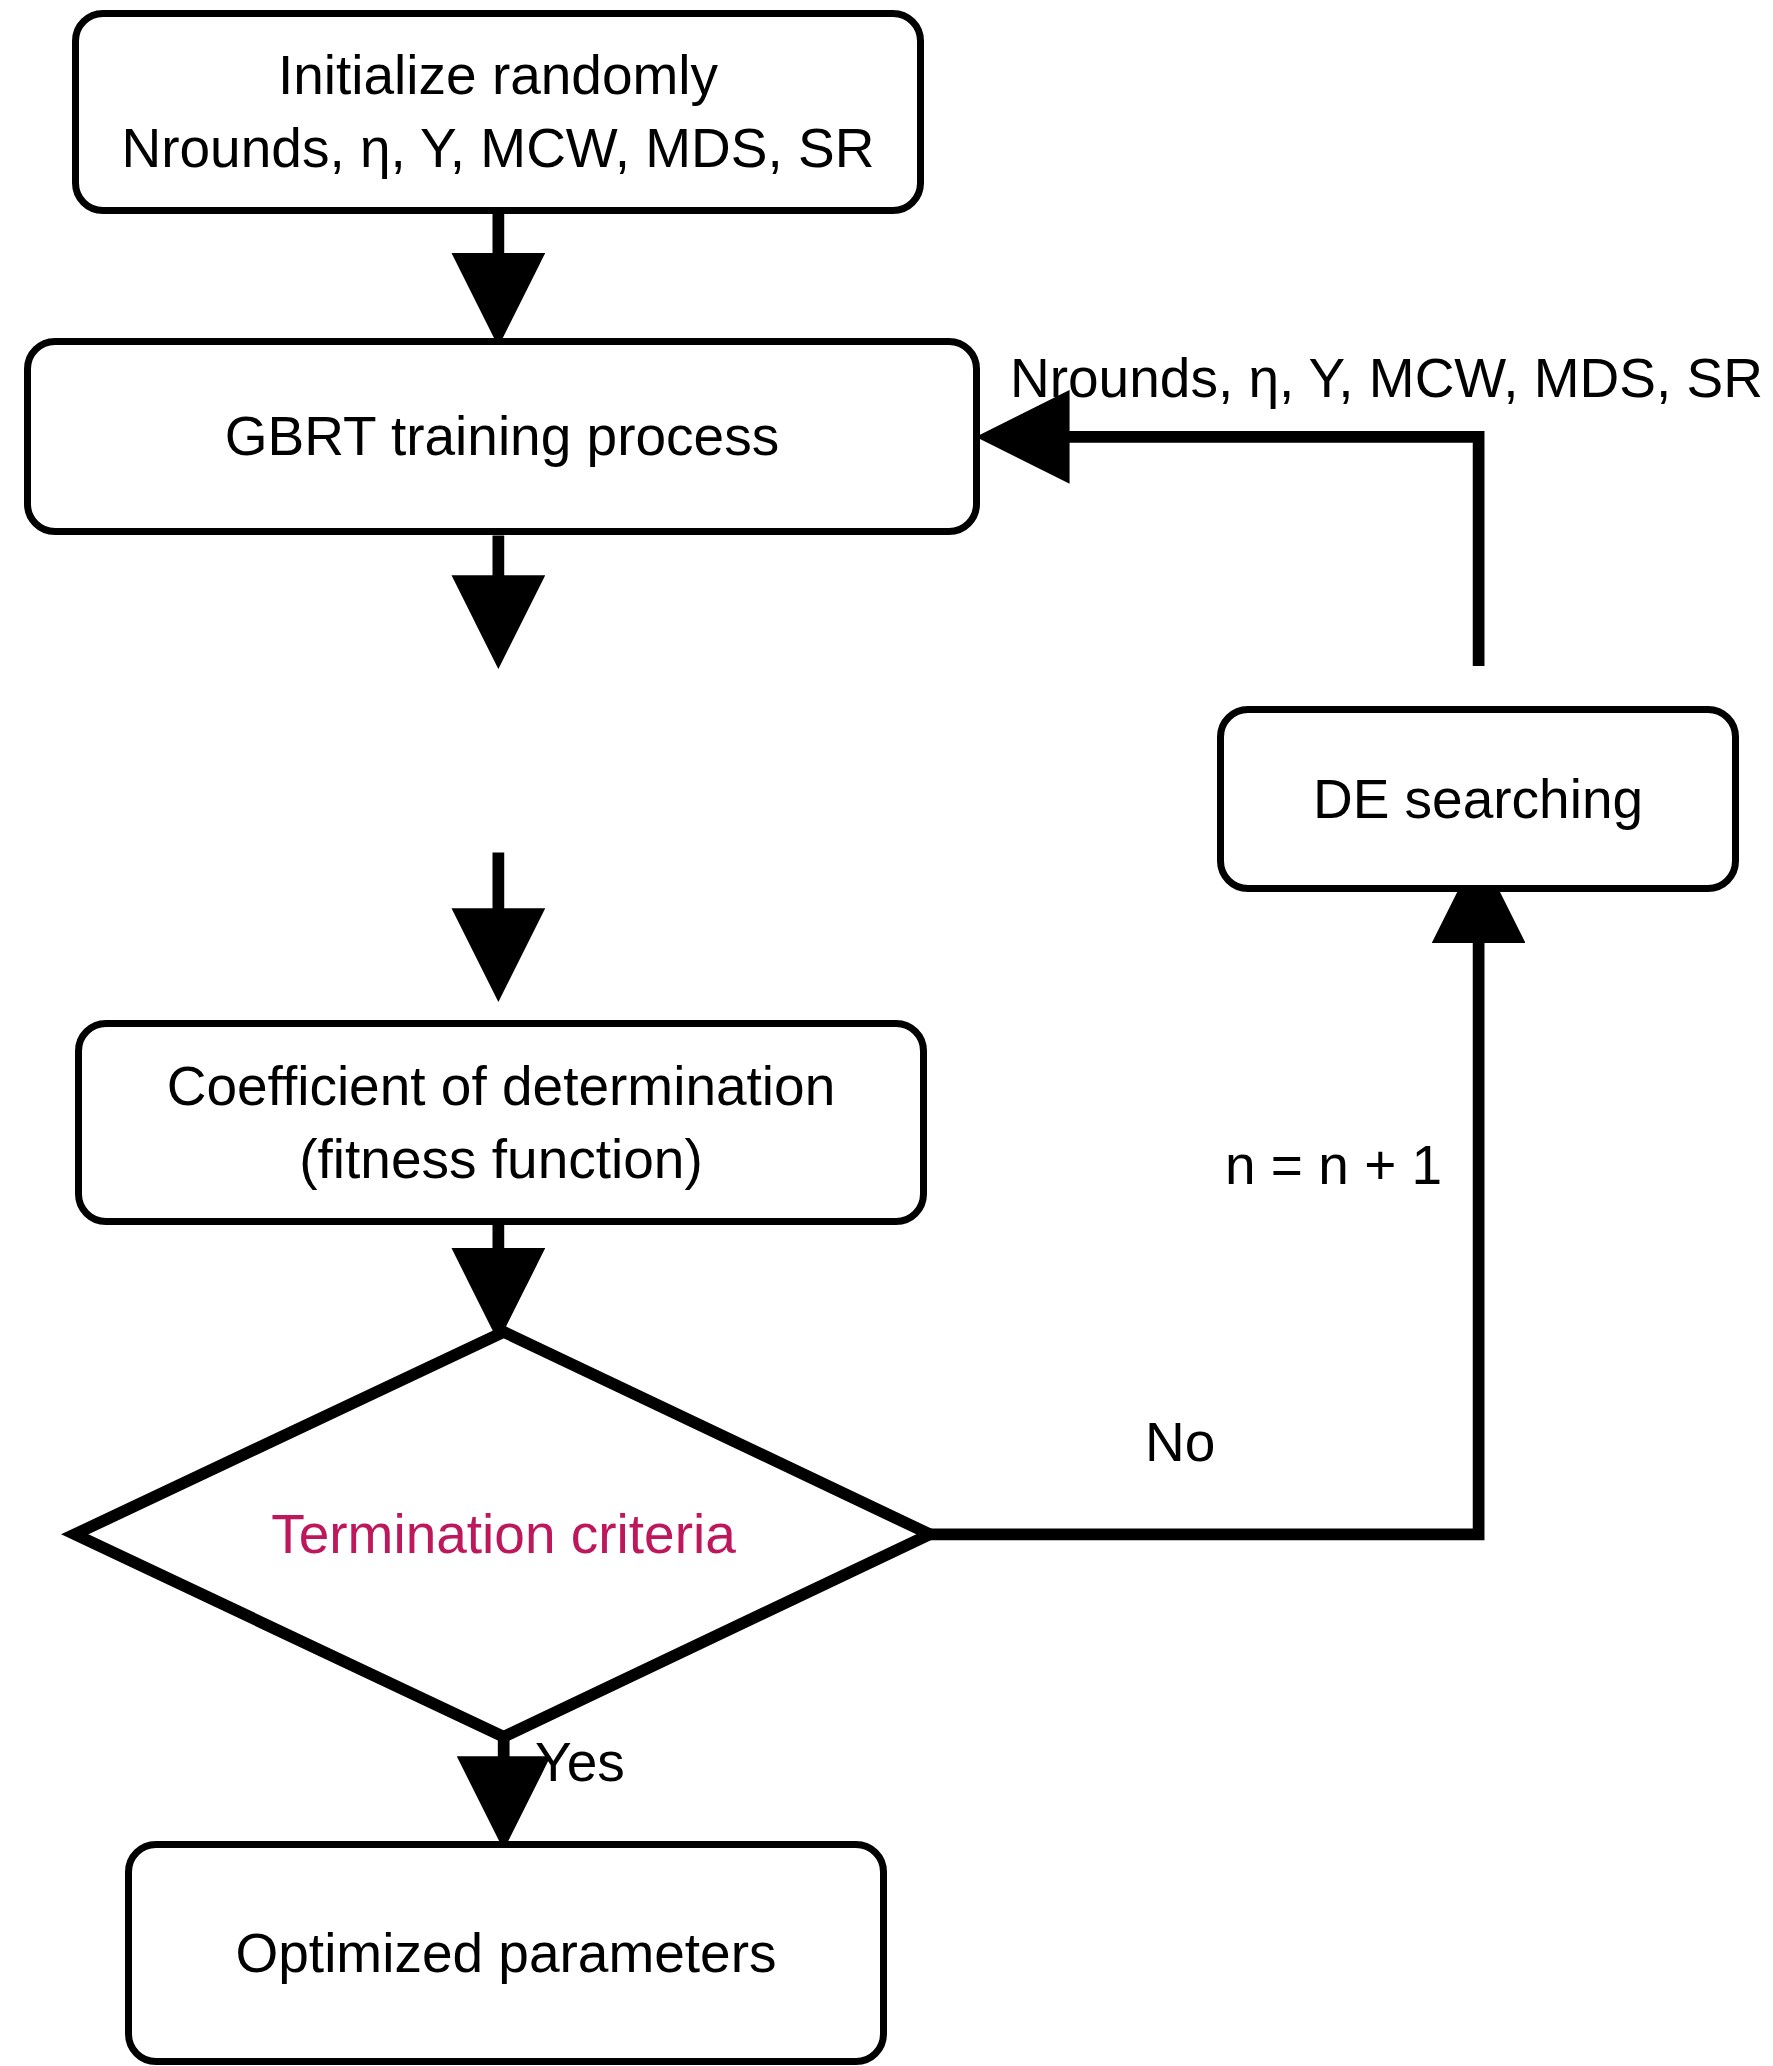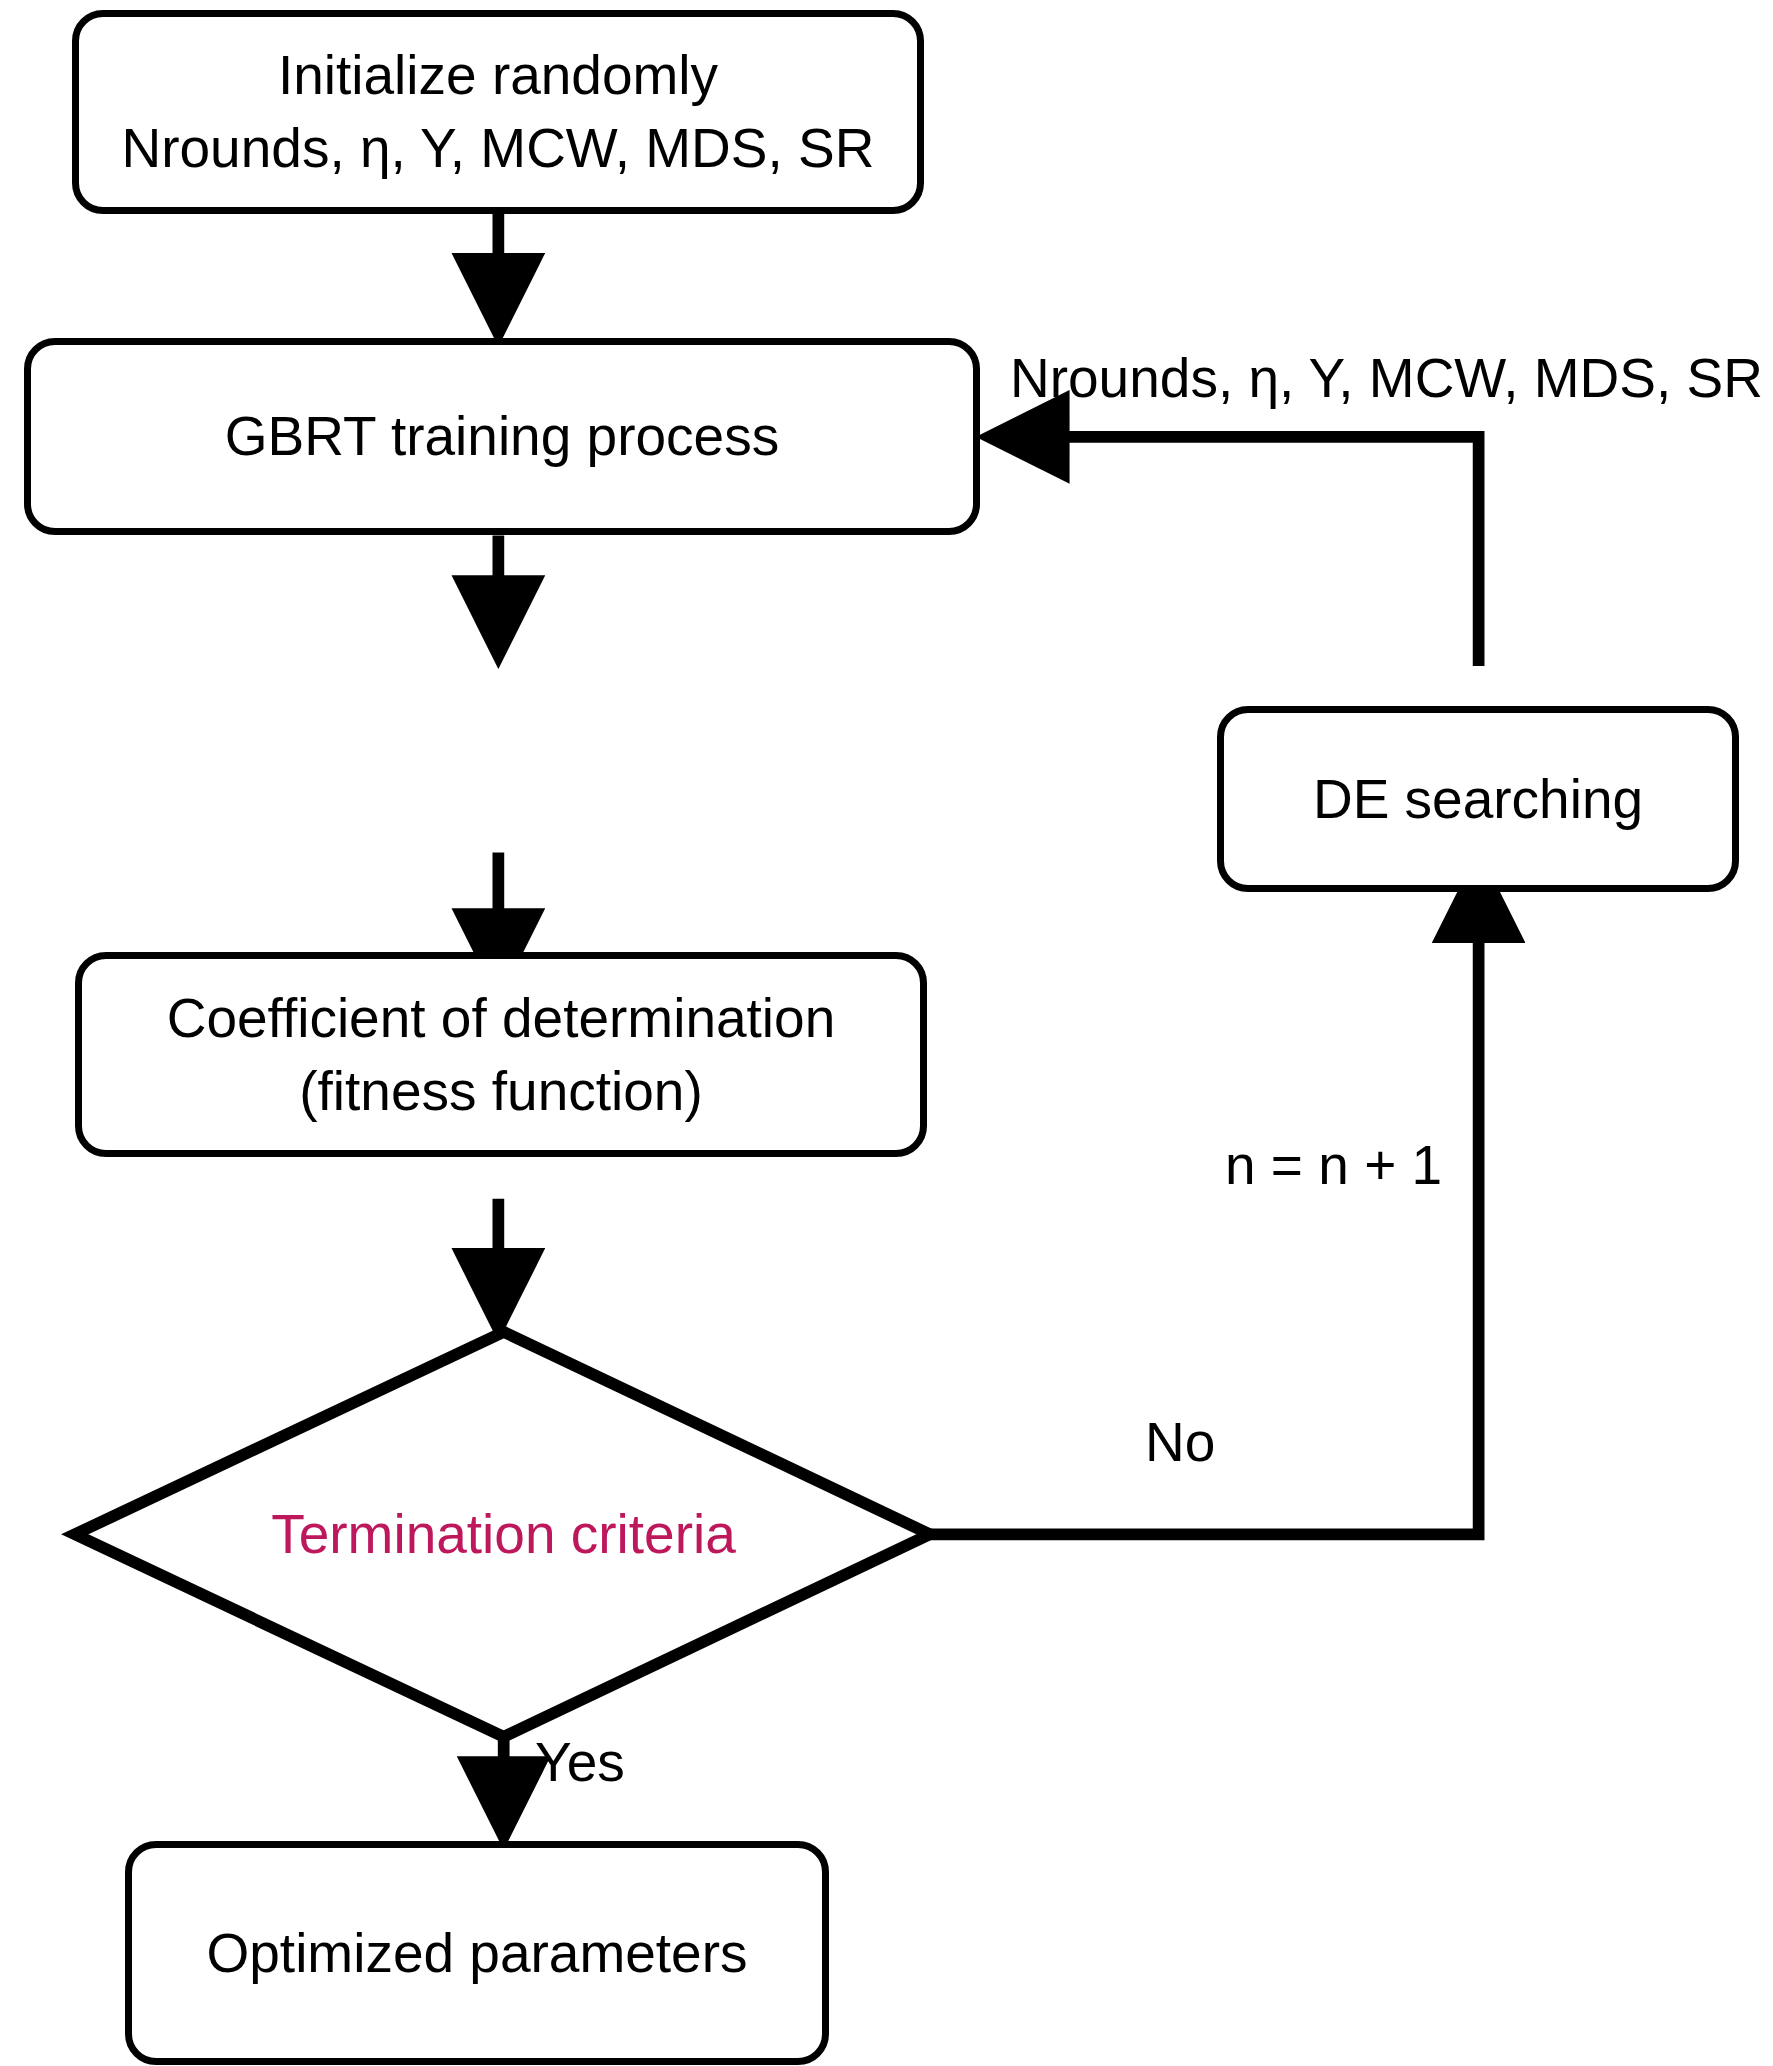--- a/index.html
+++ b/index.html
@@ -64,23 +64,23 @@
     font-family: "Liberation Sans", sans-serif;
     font-size: 55px;
     line-height: 1.2;
     white-space: nowrap;
   }
 
   
   #node-init      { left: 72px;  top: 9.6px;   width: 852px; height: 204px; }
   #node-train     { left: 24px;   top: 338px;  width: 956px; height: 197px; }
   #node-validate  { left: 24px;   top: 661px; width: 956px; height: 192px; }
-  #node-fitness   { left: 75px;  top: 952px; width: 852px; height: 205px; }
+  #node-fitness   { left: 75px;  top: 1020px; width: 852px; height: 205px; }
   #node-de        { left: 1217px; top: 706px; width: 522px;  height: 186px; }
-  #node-output    { left: 125px;  top: 1841px; width: 704px; height: 224px; text-align: right; }
+  #node-output    { left: 125px;  top: 1841px; width: 762px; height: 224px; text-align: right; }
 
   
   #label-terminate   { left: 176px;  top: 1501px; width: 655px; }
   #label-feedback    { left: 1010px; top: 345px;  }
   #label-no          { left: 1145px; top: 1409px; }
   #label-increment   { left: 1225px; top: 1132px; }
   #label-yes         { left: 535px; top: 1729px; }
 </style>
 </head>
 <body>

